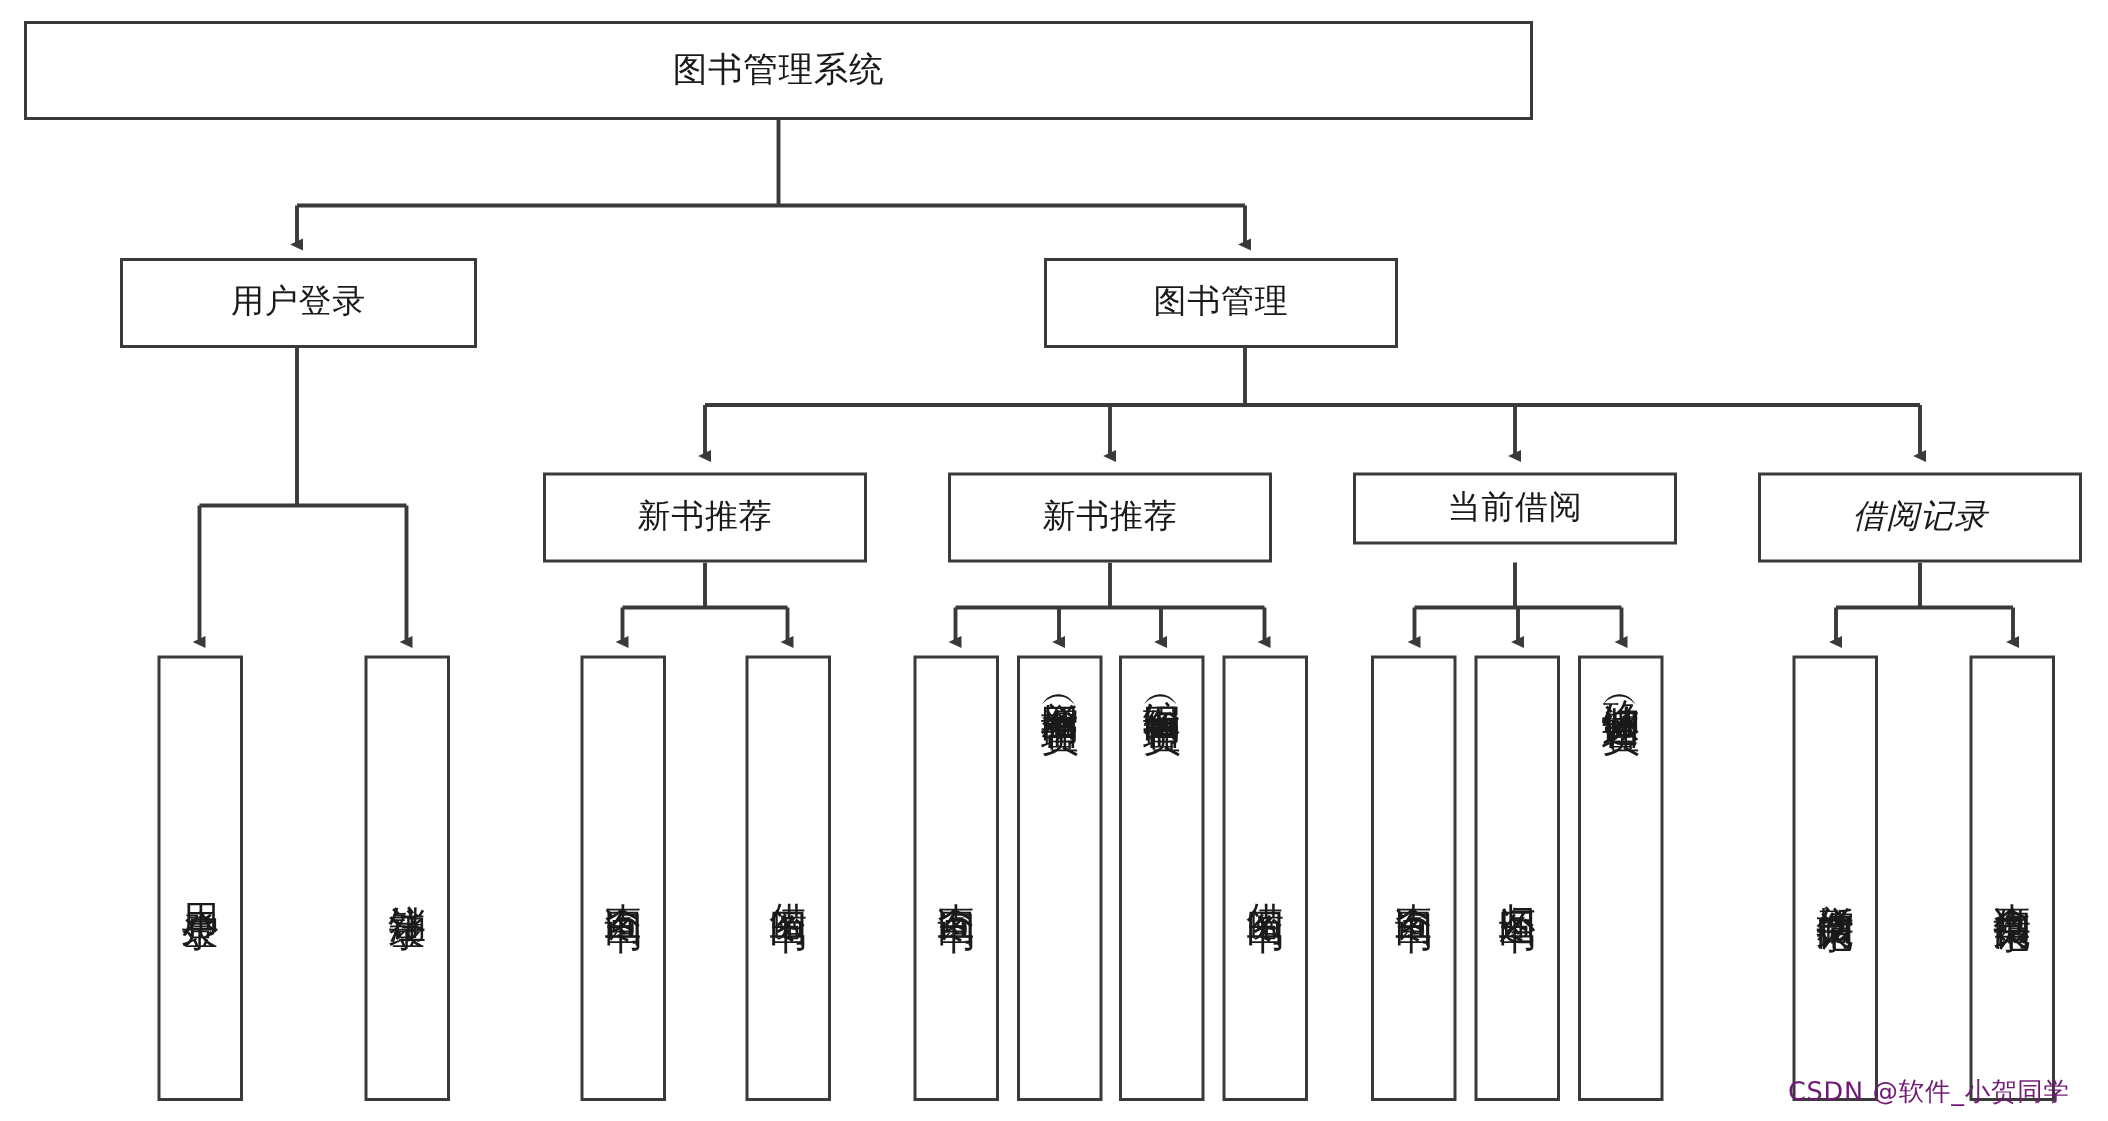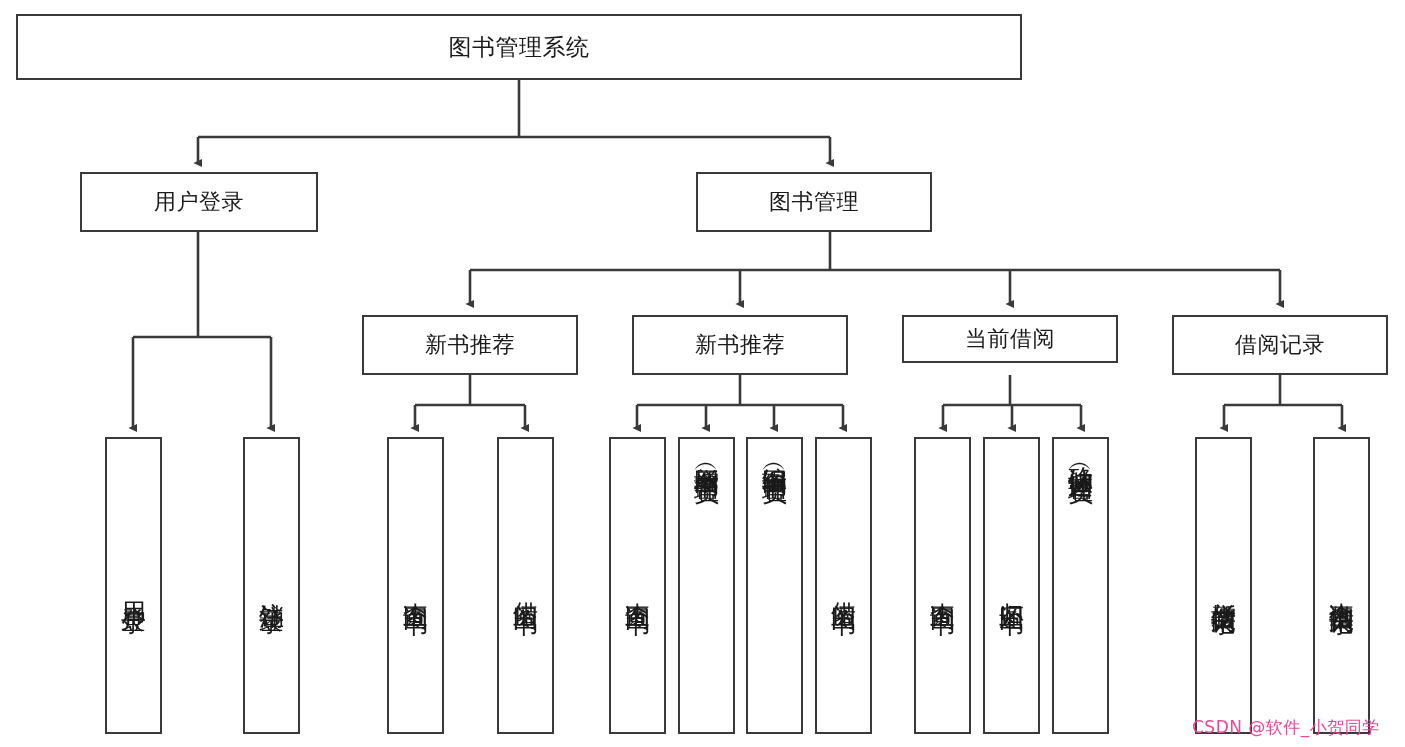--- a/index.html
+++ b/index.html
@@ -62,21 +62,21 @@
   .node.vert.tall .node-label {
     font-size: 25px;
     letter-spacing: 2px;
   }
   .node.vert.topalign {
     align-items: flex-start;
     padding-top: 8px;
   }
   .watermark {
     position: absolute;
-    color: #ec4899;
+    color: #701a75;
     font-size: 17px;
     z-index: 3;
     white-space: pre;
     letter-spacing: 0.5px;
   }
 </style>
 </head>
 <body>
 
 <div id="canvas">
@@ -144,21 +144,21 @@
 
   <div class="node horiz" style="left:362px; top:315px; width:216px; height:60px;">
     <span class="node-label">新书推荐</span>
   </div>
   <div class="node horiz" style="left:632px; top:315px; width:216px; height:60px;">
     <span class="node-label">新书推荐</span>
   </div>
   <div class="node horiz" style="left:902px; top:315px; width:216px; height:48px;">
     <span class="node-label">当前借阅</span>
   </div>
-  <div class="node horiz" style="left:1172px; top:315px; width:216px; height:60px;">
+  <div class="node horiz" style="left:1172px; top:315px; width:216px; height:60px;font-style:italic;">
     <span class="node-label">借阅记录</span>
   </div>
 
   <div class="node vert" style="left:105px; top:437px; width:57px; height:297px;">
     <span class="node-label">用户登录</span>
   </div>
   <div class="node vert" style="left:243px; top:437px; width:57px; height:297px;">
     <span class="node-label">注销登录</span>
   </div>
 

